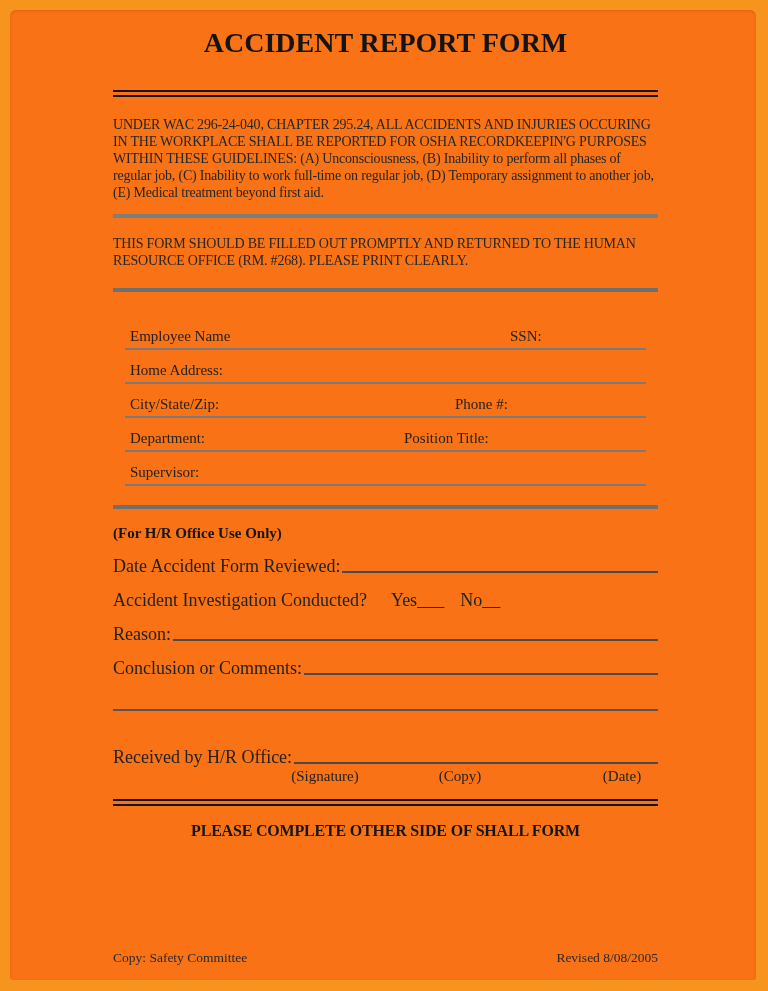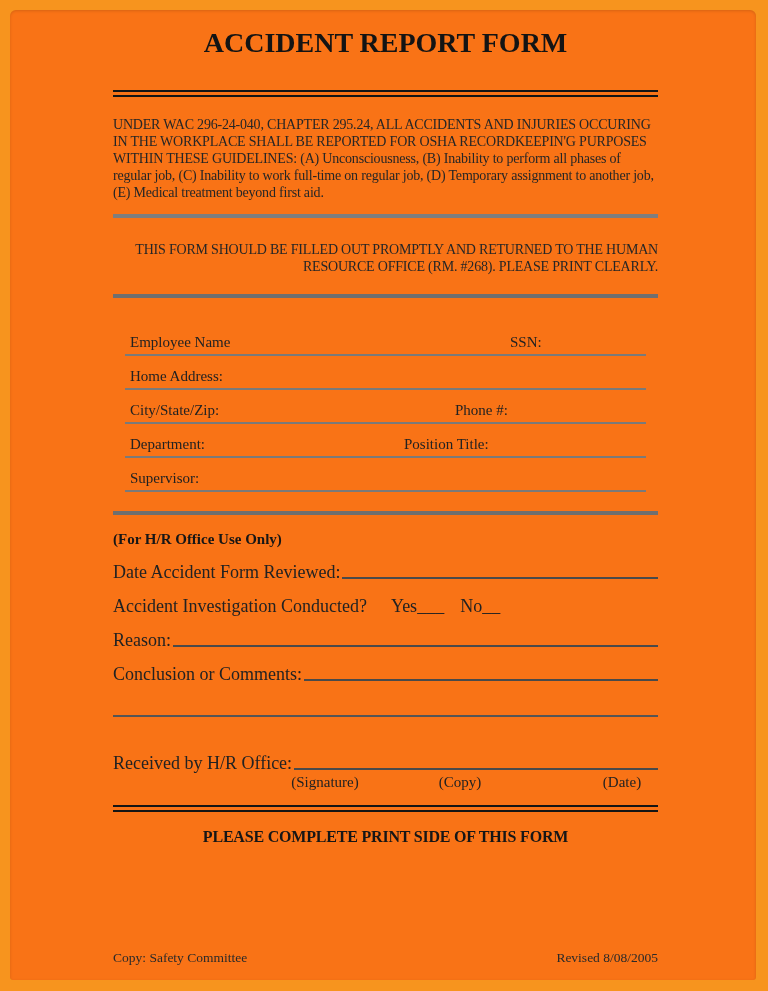--- a/index.html
+++ b/index.html
@@ -34,21 +34,21 @@
     border-top: 2px solid #151515;
     border-bottom: 2px solid #151515;
   }
   .para {
     margin: 19px 0 0 0;
     font-size: 14px;
     line-height: 17px;
     letter-spacing: -0.2px;
     color: #262626;
   }
-  .para.instructions { margin-top: 23px; text-align: right; }
+  .para.instructions { margin-top: 17px; }
   .rule-gray { margin-top: 13px; height: 4px; background: #7e7e7e; }
   .rule-gray.after-instructions { margin-top: 19px; background: #6f6f6f; }
   .rule-gray.after-fields { margin-top: 19px; background: #6f6f6f; }
 
   .fields { margin: 12px; }
   .field-row {
     position: relative;
     height: 32px;
     border-bottom: 2px solid #7a7a7a;
   }
@@ -198,21 +198,21 @@
     </div>
 
     <div class="captions">
       <span class="cap-signature">(Signature)</span>
       <span class="cap-title">(Copy)</span>
       <span class="cap-date">(Date)</span>
     </div>
 
     <div class="rule-double bottom"></div>
 
-    <div class="complete-note">PLEASE COMPLETE PRINT SIDE OF THIS FORM</div>
+    <div class="complete-note">PLEASE COMPLETE OTHER SIDE OF SHALL FORM</div>
 
   </div>
 
   <div class="page-footer">
     <span>Copy: Safety Committee</span>
     <span>Revised 8/08/2005</span>
   </div>
 </div>
 
 </body></html>

